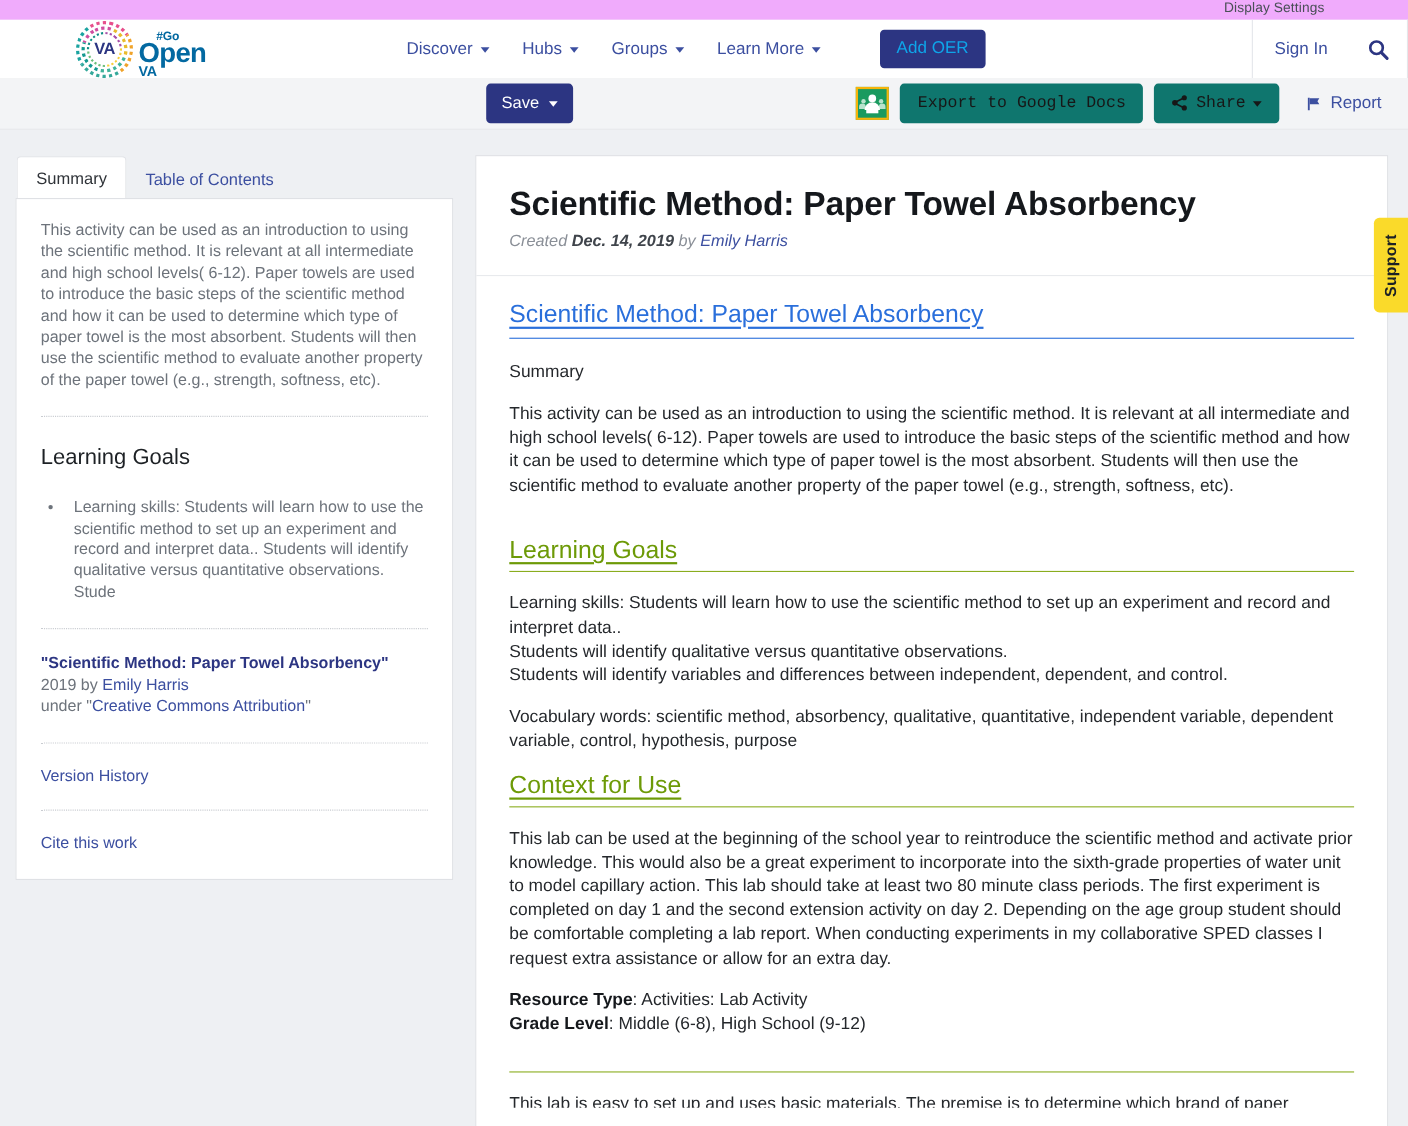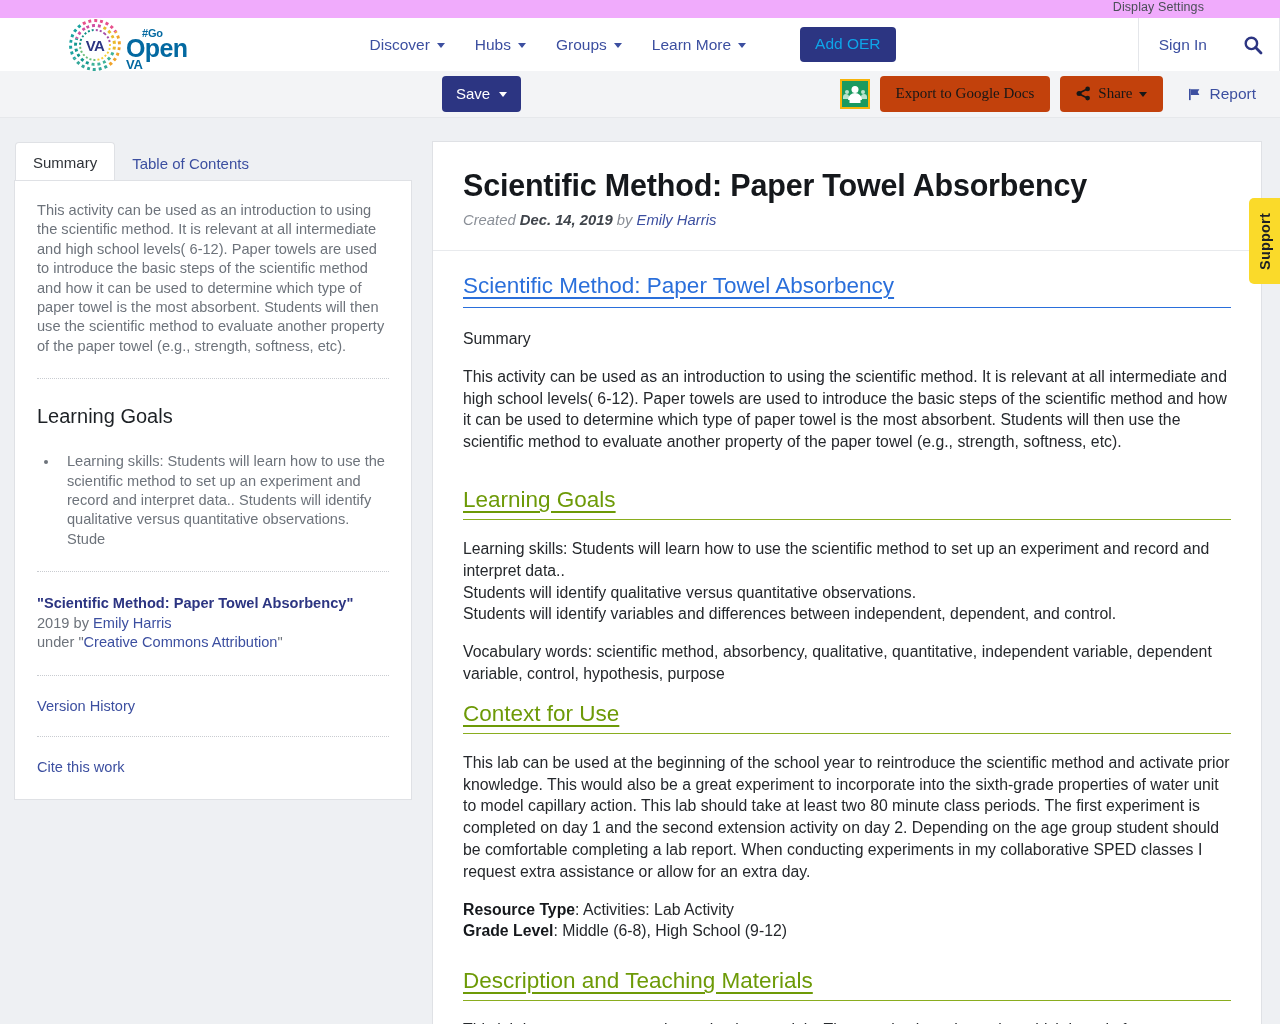--- a/index.html
+++ b/index.html
@@ -158,25 +158,25 @@
     position: absolute; top: 13px; width: 6px; height: 5px;
     border-radius: 4px 4px 0 0; background: #b8e3cd;
   }
   .gclassroom-icon .body-s.l { left: 1px; }
   .gclassroom-icon .body-s.r { right: 1px; }
   .gclassroom-icon .bar {
     position: absolute; left: 50%; bottom: 4px; transform: translateX(-50%);
     width: 11px; height: 3px; background: #fff;
   }
   .yellow-btn {
-    background: #c2410c; color: #171717;
+    background: #0f766e; color: #171717;
     font-size: 15px; border: none; border-radius: 4px;
     padding: 9px 16px 10px; cursor: pointer;
     display: inline-flex; align-items: center; gap: 7px;
-    font-family: Liberation Serif, serif;
+    font-family: Liberation Mono, monospace;
   }
   .yellow-btn .caret-down { border-top-color: #171717; }
   .share-icon { display: block; }
   .report-link {
     font-size: 15.5px; color: #3c4fa0; cursor: pointer;
     display: inline-flex; align-items: center; gap: 7px;
     margin-left: 14px; margin-right: 6px;
   }
 
   
@@ -449,21 +449,20 @@
           <b>Resource Type</b><span>: Activities: Lab Activity</span>
         </div>
         <div class="meta-line">
           <b>Grade Level</b><span>: Middle (6-8), High School (9-12)</span>
         </div>
       </section>
 
       <div class="spacer-md"></div>
 
       <section>
-        <h2 class="sec-h-green">Description and Teaching Materials</h2>
         <hr class="rule-green">
         <div class="clipped">
           <p class="body-p">This lab is easy to set up and uses basic materials. The premise is to determine which brand of paper</p>
         </div>
       </section>
 
     </div>
   </main>
 </div>
 

